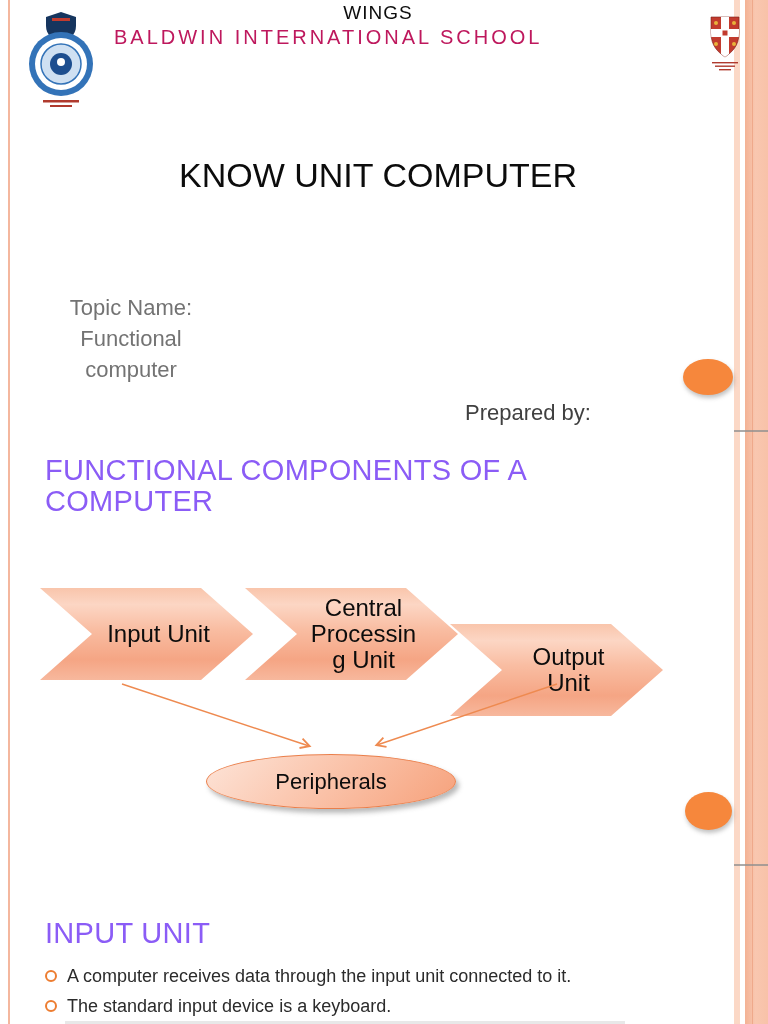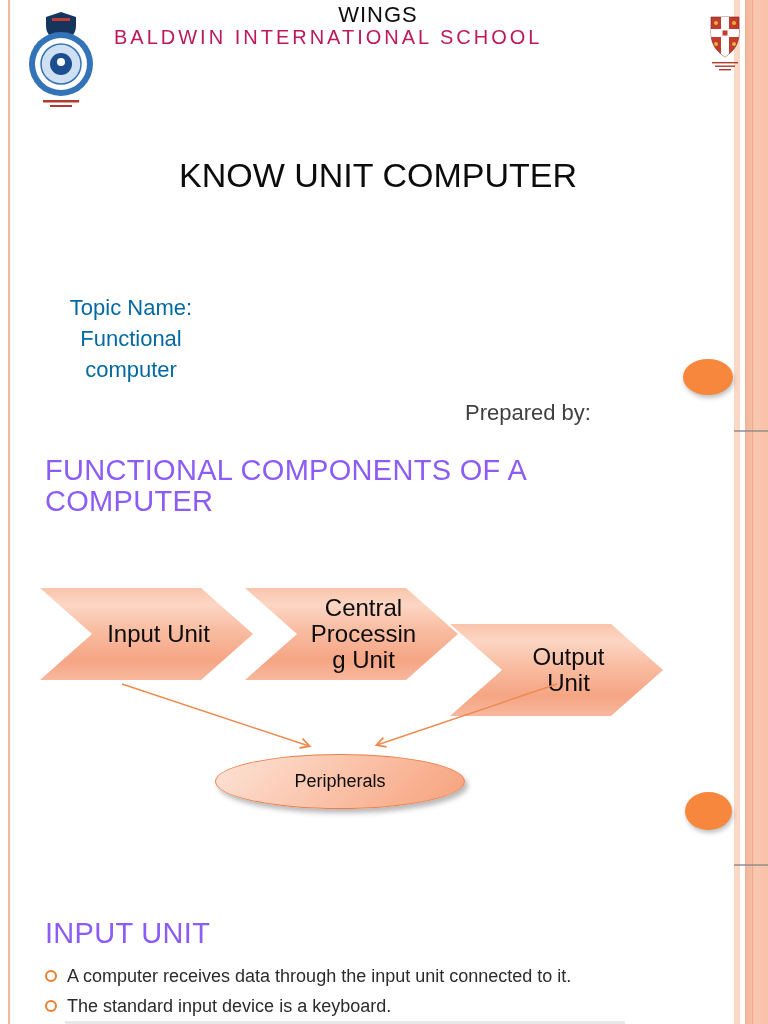--- a/index.html
+++ b/index.html
@@ -7,30 +7,30 @@
         font-family:"Liberation Sans", sans-serif;color:#111;}
   
   .left-border{position:absolute;left:8px;top:0;width:2px;height:1024px;background:#f4b79e;}
   .rail-light{position:absolute;left:734px;top:0;width:6px;height:1024px;background:#fbd8c6;}
   .rail-main{position:absolute;left:745px;top:0;width:23px;height:1024px;
              background:linear-gradient(90deg,#f3b294 0,#f9c7b0 45%,#f8c2a8 100%);}
   .rail-main .inner-line{position:absolute;left:7px;top:0;width:1px;height:100%;background:#efa98b;}
   .slide-divider{position:absolute;left:734px;width:34px;height:2px;background:#8f8f8f;opacity:.75;}
   
   .tagline{position:absolute;left:0;top:2px;width:756px;text-align:center;
-           font-size:22px;letter-spacing:1px;color:#0d0d0d;}
+           font-size:19px;letter-spacing:1px;color:#0d0d0d;}
   .school-name{position:absolute;left:114px;top:26px;white-space:nowrap;
                font-size:20px;letter-spacing:3px;color:#be185d;}
   .logo-left{position:absolute;left:22px;top:12px;width:78px;height:100px;}
   .logo-right{position:absolute;left:710px;top:16px;width:30px;height:60px;z-index:5;}
   
   .deck-title{position:absolute;left:0;top:156px;width:756px;text-align:center;
               font-size:34px;color:#0c0c0c;}
   .topic-block{position:absolute;left:30px;top:292px;width:202px;text-align:center;
-               font-size:22px;line-height:31px;color:#0369a1;}
+               font-size:22px;line-height:31px;color:#737373;}
   .topic-block span{display:block;}
   .prepared-by{position:absolute;left:465px;top:400px;font-size:22px;color:#404040;}
   .accent-dot{position:absolute;border-radius:50%;background:#f6873c;
               box-shadow:1px 3px 4px rgba(120,120,120,.45);}
   .dot-1{left:683px;top:359px;width:50px;height:36px;}
   .dot-2{left:685px;top:792px;width:47px;height:38px;}
   
   .slide-heading{position:absolute;color:#8b5cf6;font-size:29px;line-height:31px;
                  letter-spacing:.3px;font-weight:400;}
   .heading-2{left:45px;top:455px;width:560px;}
@@ -41,24 +41,24 @@
            clip-path:polygon(0 0, calc(100% - 52px) 0, 100% 50%, calc(100% - 52px) 100%, 0 100%, 52px 50%);
            filter:drop-shadow(1px 3px 2px rgba(100,100,100,.5));
            display:flex;align-items:center;justify-content:center;
            font-size:24px;line-height:26px;color:#0c0c0c;text-align:center;}
   .chevron .label{padding-left:24px;}
   .chevron .label span{display:block;}
   .chev-1{left:40px;}
   .chev-2{left:245px;text-align:center;}
   .chev-3{left:450px;margin-top:36px;}
   .connector-svg{position:absolute;left:0;top:680px;width:768px;height:80px;}
-  .ellipse{position:absolute;left:215px;top:754px;width:248px;height:53px;border-radius:50%;
+  .ellipse{position:absolute;left:206px;top:754px;width:248px;height:53px;border-radius:50%;
            background:linear-gradient(135deg,#fde4d8 0%,#fbc9b2 40%,#f6a17b 100%);
            border:1.5px solid #ea7f4b;box-shadow:3px 4px 5px rgba(100,100,100,.45);
-           display:flex;align-items:center;justify-content:center;font-size:18px;color:#0c0c0c;}
+           display:flex;align-items:center;justify-content:center;font-size:22px;color:#0c0c0c;}
   
   .bullet-list{position:absolute;left:45px;top:966px;width:660px;}
   .bullet-row{display:flex;align-items:flex-start;margin-bottom:9px;}
   .bullet-marker{flex:0 0 auto;width:8px;height:8px;border:2.5px solid #ed7d31;border-radius:50%;
                  margin:4px 10px 0 0;background:#fff;}
   .bullet-text{font-size:18px;line-height:21px;color:#2b2b2b;}
   .cutoff-hint{position:absolute;left:65px;top:1021px;width:560px;height:4px;
                background:rgba(150,150,150,.22);}
 </style>
 </head>

